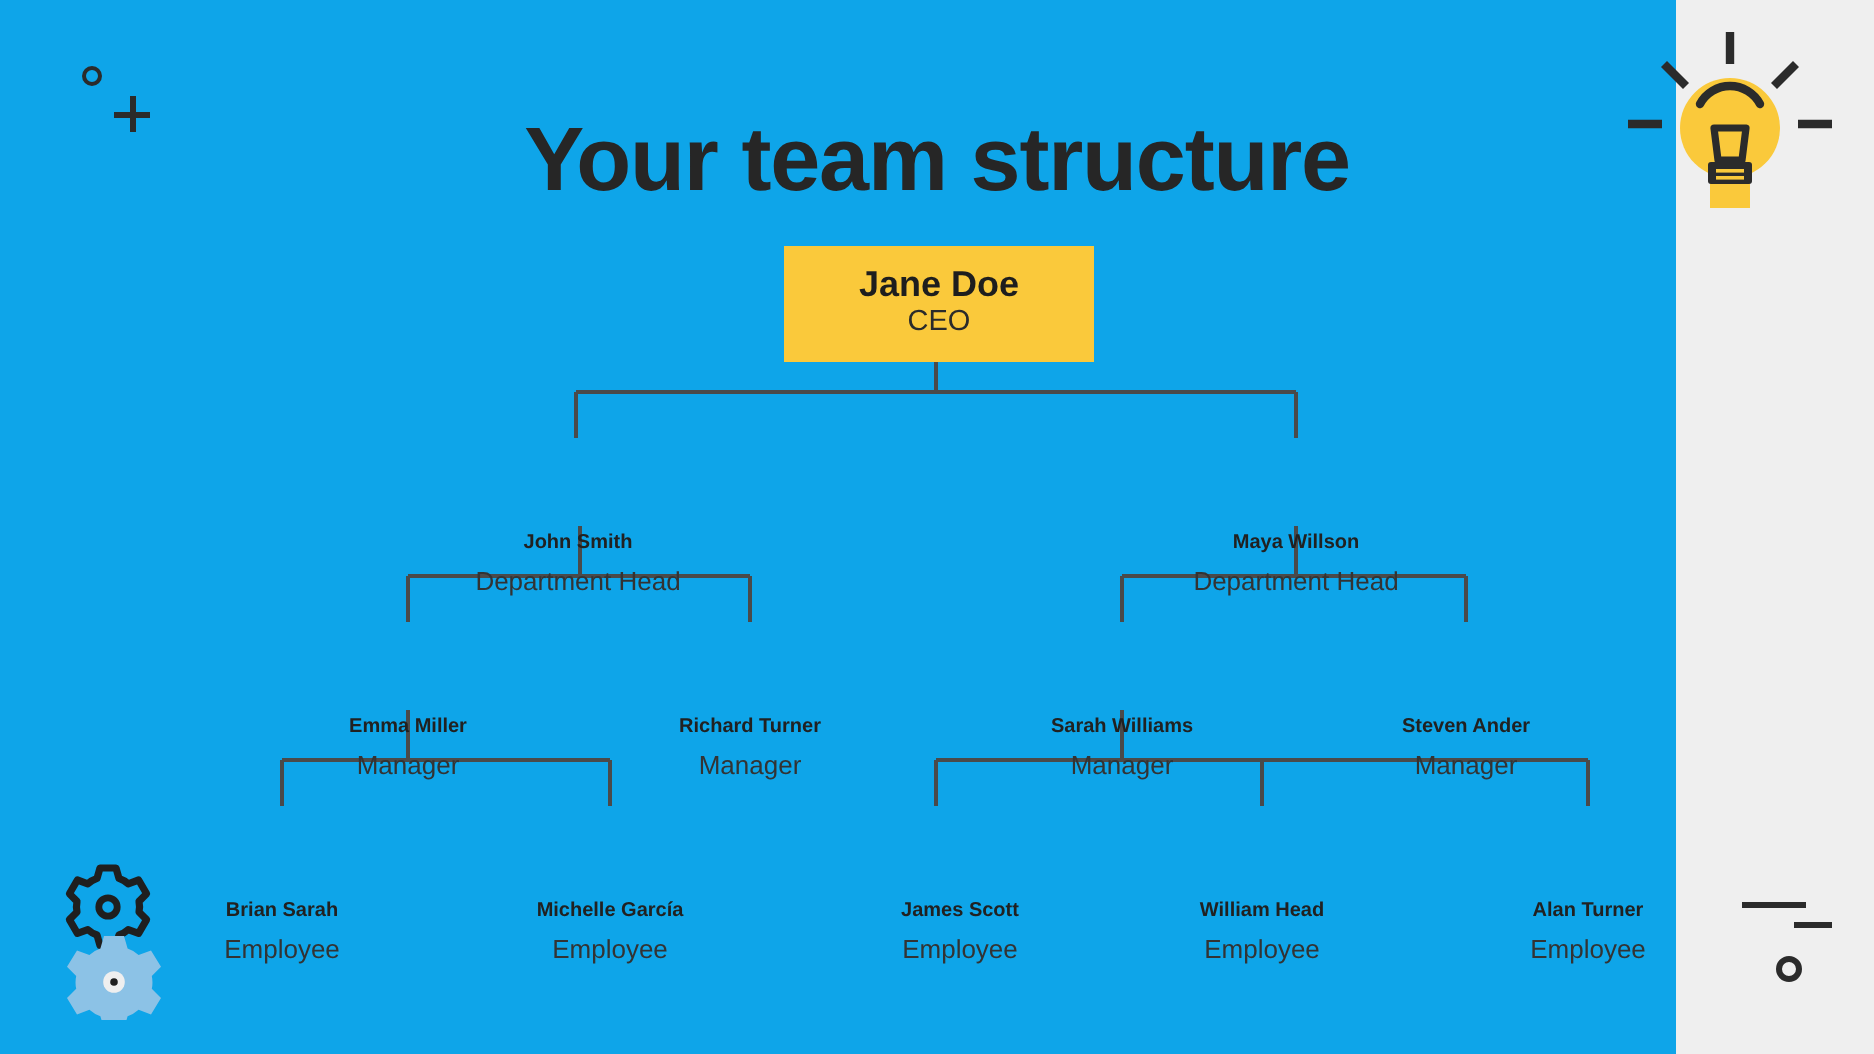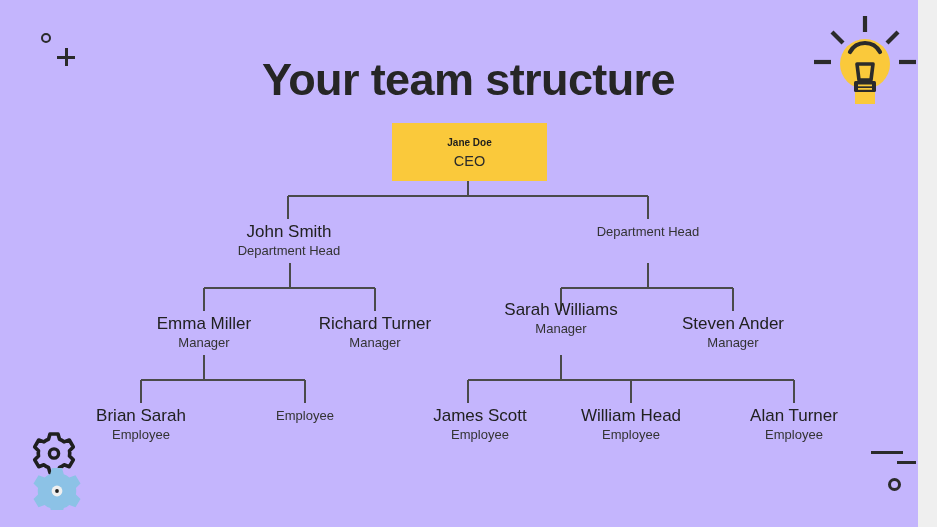--- a/index.html
+++ b/index.html
@@ -9,23 +9,23 @@
   body {
     width: 937px;
     height: 527px;
     background: #efefef;
     font-family: "Liberation Sans", sans-serif;
     overflow: hidden;
     position: relative;
   }
   #slide {
     position: relative;
-    width: 918px;
+    width: 838px;
     height: 527px;
-    background: #c4b5fd;
+    background: #0ea5e9;
   }
 
   
   #title {
     position: absolute;
     left: 0;
     top: 52px;
     width: 937px;
     text-align: center;
     font-size: 45px;
@@ -52,24 +52,25 @@
   }
 
   
   .node {
     position: absolute;
     text-align: center;
     white-space: nowrap;
     transform: translateX(-50%);
   }
   .node .nm {
-    font-weight: 400;
+    font-weight: 700;
     color: #212121;
-    font-size: 17px;
-    line-height: 19px;
+    font-size: 10px;
+    line-height: 19px;
+    margin-top: 40px;
   }
   .node .rl {
     font-weight: 400;
     color: #333333;
     font-size: 13px;
     line-height: 19px;
   }
 
   
   #node-ceo {
@@ -78,21 +79,21 @@
     top: 123px;
     width: 155px;
     height: 58px;
     background: #FAC93B;
     display: flex;
     flex-direction: column;
     align-items: center;
     justify-content: center;
   }
   #node-ceo .nm {
-    font-size: 10px;
+    font-size: 18px;
     font-weight: 700;
     color: #1e1e1e;
     line-height: 19px;
   }
   #node-ceo .rl {
     font-size: 14.5px;
     font-weight: 400;
     color: #2b2b2b;
     line-height: 19px;
     text-align: right;
@@ -183,45 +184,47 @@
   <div id="node-ceo">
     <div class="nm">Jane Doe</div>
     <div class="rl">CEO</div>
   </div>
 
   <div class="node" style="left:289px; top:222px;">
     <div class="nm">John Smith</div>
     <div class="rl">Department Head</div>
   </div>
   <div class="node" style="left:648px; top:222px;">
+    <div class="nm">Maya Willson</div>
     <div class="rl">Department Head</div>
   </div>
 
   <div class="node" style="left:204px; top:314px;">
     <div class="nm">Emma Miller</div>
     <div class="rl">Manager</div>
   </div>
   <div class="node" style="left:375px; top:314px;">
     <div class="nm">Richard Turner</div>
     <div class="rl">Manager</div>
   </div>
-  <div class="node" style="left:561px; top:300px;text-align:center;">
+  <div class="node" style="left:561px; top:314px;text-align:center;">
     <div class="nm">Sarah Williams</div>
     <div class="rl">Manager</div>
   </div>
   <div class="node" style="left:733px; top:314px;text-align:center;">
     <div class="nm">Steven Ander</div>
     <div class="rl">Manager</div>
   </div>
 
   <div class="node" style="left:141px; top:406px;">
     <div class="nm">Brian Sarah</div>
     <div class="rl">Employee</div>
   </div>
   <div class="node" style="left:305px; top:406px;">
+    <div class="nm">Michelle García</div>
     <div class="rl">Employee</div>
   </div>
   <div class="node" style="left:480px; top:406px;">
     <div class="nm">James Scott</div>
     <div class="rl">Employee</div>
   </div>
   <div class="node" style="left:631px; top:406px;">
     <div class="nm">William Head</div>
     <div class="rl">Employee</div>
   </div>

